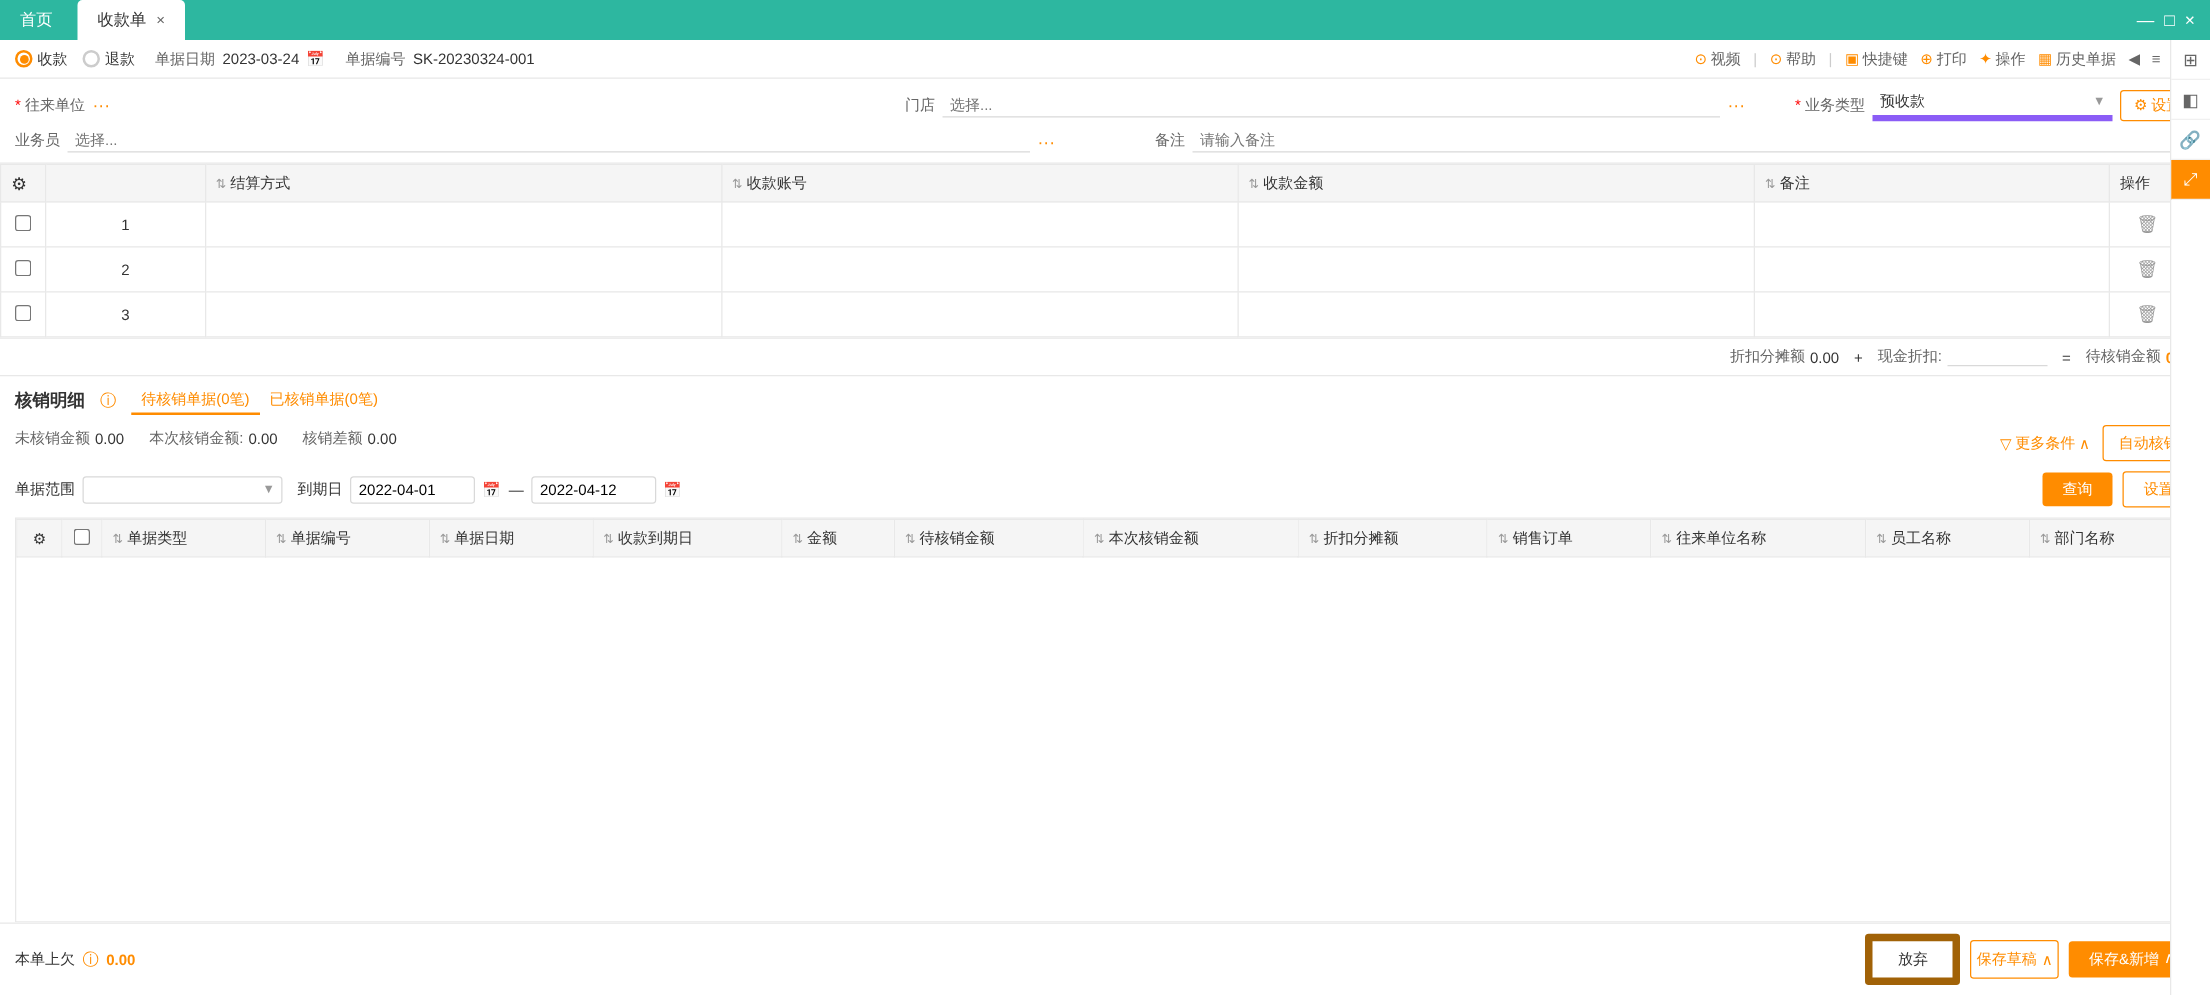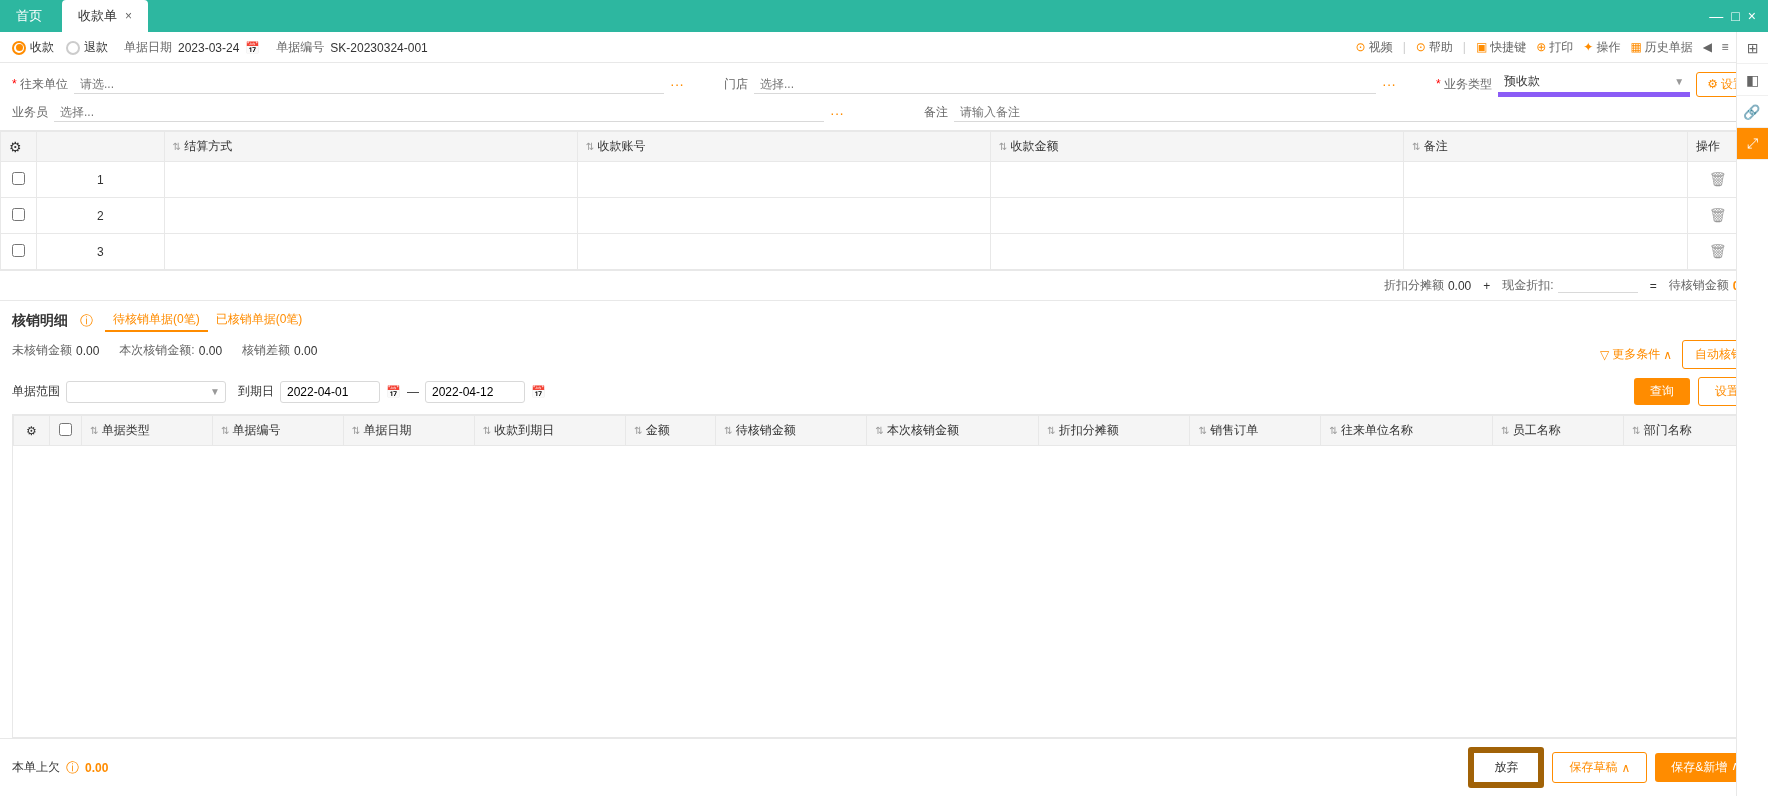--- a/index.html
+++ b/index.html
@@ -54,21 +54,21 @@
       background: #fff;
       height: calc(100vh - 32px);
       display: flex;
       flex-direction: column;
       overflow: hidden;
     }
 
     
     .toolbar {
       display: flex;
-      align-items: flex-end;
+      align-items: center;
       padding: 6px 12px;
       border-bottom: 1px solid #e8e8e8;
       gap: 16px;
       flex-shrink: 0;
     }
     .radio-group {
       display: flex;
       align-items: center;
       gap: 12px;
     }
@@ -444,21 +444,21 @@
       border: 6px solid #a16207;
       padding: 6px 20px;
       border-radius: 3px;
       cursor: pointer;
       font-size: 12px;
     }
     .btn-save-draft {
       background: #fff;
       color: #ff8c00;
       border: 1px solid #ff8c00;
-      padding: 6px 16px;
+      padding: 6px 4px;
       border-radius: 3px;
       cursor: pointer;
       font-size: 12px;
       display: flex;
       align-items: center;
       gap: 4px;
       text-align: right;
     }
     .btn-save-new {
       background: #ff8c00;
@@ -579,21 +579,20 @@
         <div class="view-icon">≡</div>
         <div class="view-icon active">⊞</div>
       </div>
     </div>
   </div>
 
   <div class="form-section">
     <div class="form-row">
       <div class="form-field">
         <span class="field-label required">往来单位</span>
-        <input class="field-input" type="text" placeholder="请选..." style="">
         <span class="field-ellipsis">···</span>
       </div>
       <div style="width:40px"></div>
       <div class="form-field">
         <span class="field-label">门店</span>
         <input class="field-input" type="text" placeholder="选择..." style="">
         <span class="field-ellipsis">···</span>
       </div>
       <div style="width:40px"></div>
       <div class="form-field" style="max-width:320px">

